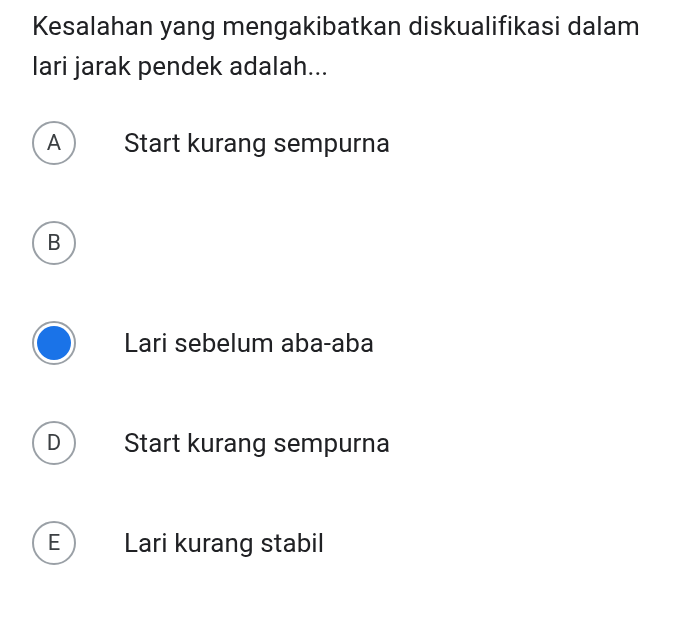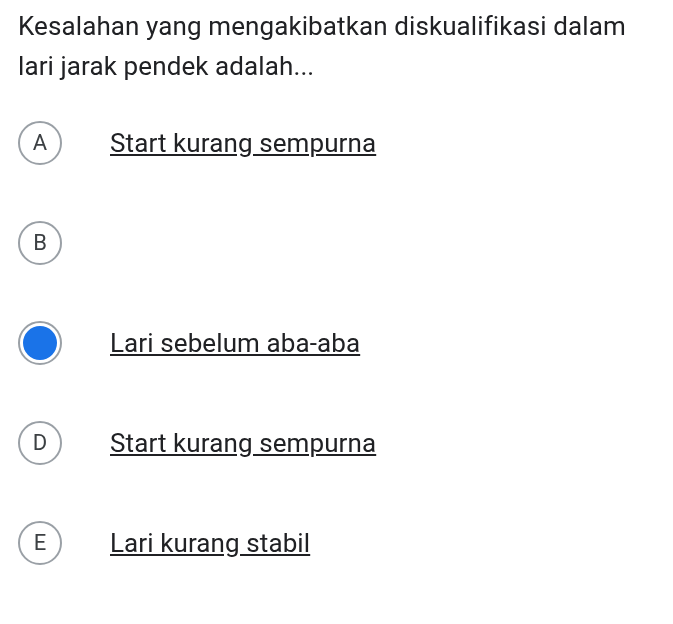--- a/index.html
+++ b/index.html
@@ -8,21 +8,21 @@
       box-sizing: border-box;
     }
     body {
       font-family: -apple-system, BlinkMacSystemFont, 'Segoe UI', Roboto, Arial, sans-serif;
       background: #ffffff;
       width: 673px;
       height: 624px;
       padding: 0;
     }
     .question-container {
-      padding: 6px 18px 18px 18px;
+      padding: 6px 18px 18px 32px;
     }
     .question-text {
       font-size: 26px;
       line-height: 1.55;
       color: #202124;
       margin-bottom: 34px;
       letter-spacing: 0.1px;
     }
     .options-list {
       display: flex;
@@ -58,21 +58,20 @@
     .option-circle.selected .inner-dot {
       width: 100%;
       height: 100%;
       border-radius: 50%;
       background: #1a73e8;
     }
     .option-text {
       font-size: 26px;
       color: #202124;
       letter-spacing: 0.1px;
-      text-decoration: underline;
     }
   </style>
 </head>
 <body>
 
 <div class="question-container">
   <div class="question-text">Kesalahan yang mengakibatkan diskualifikasi dalam lari jarak pendek adalah...</div>
 
   <div class="options-list">
 

